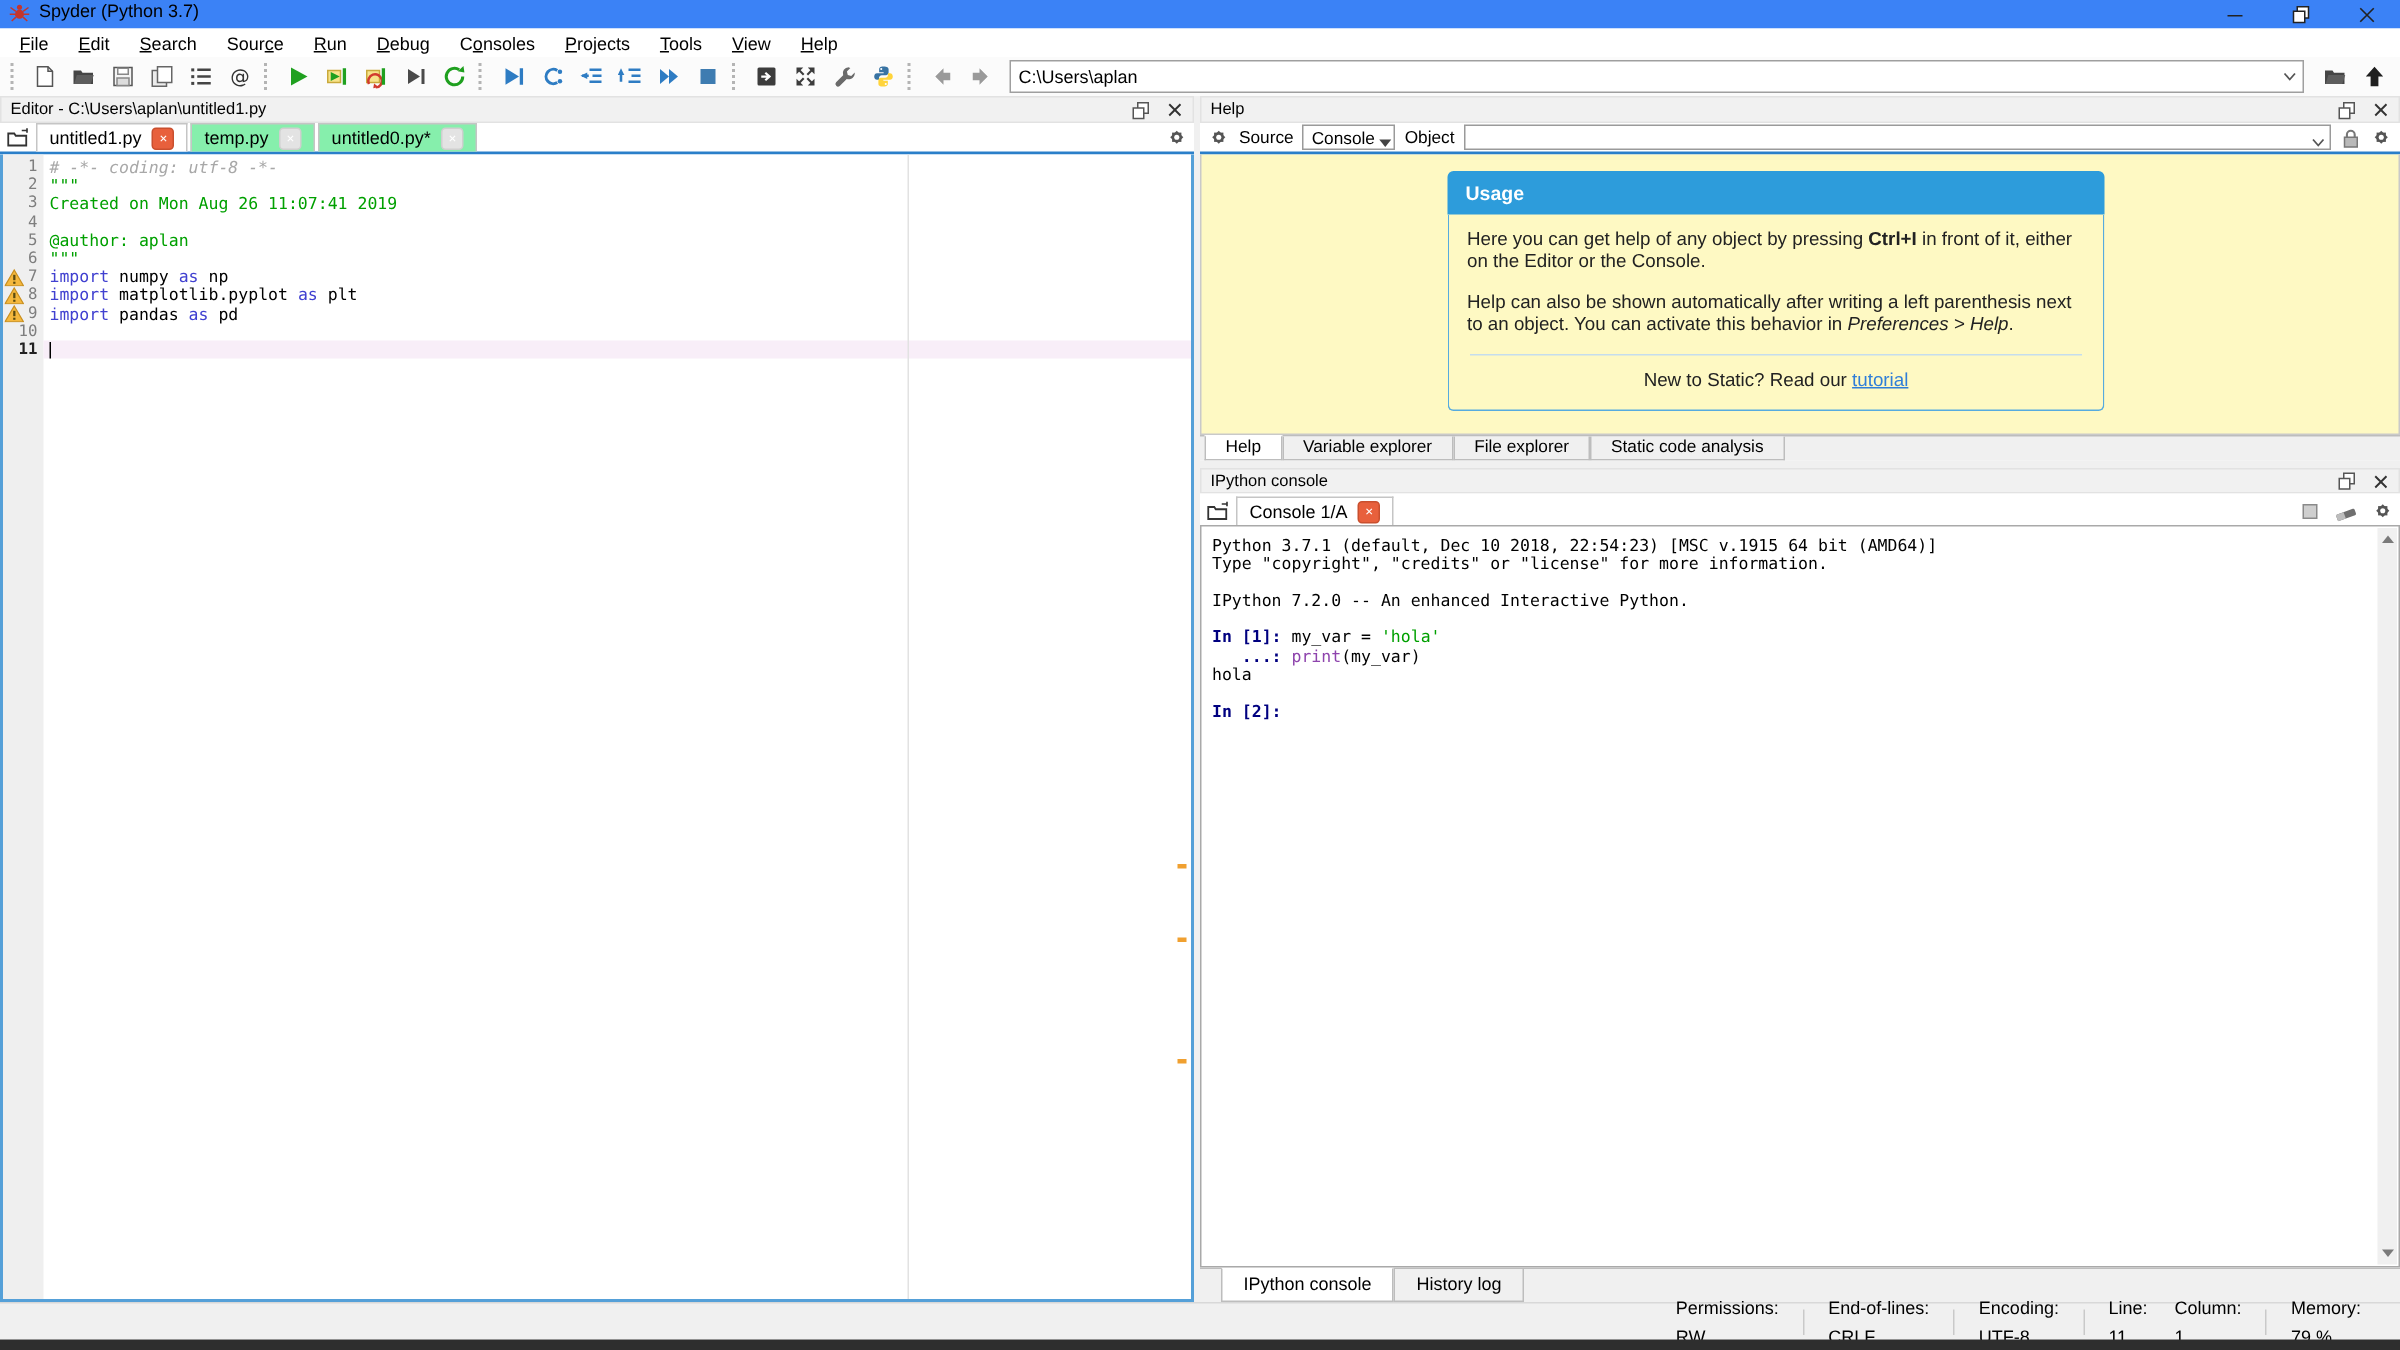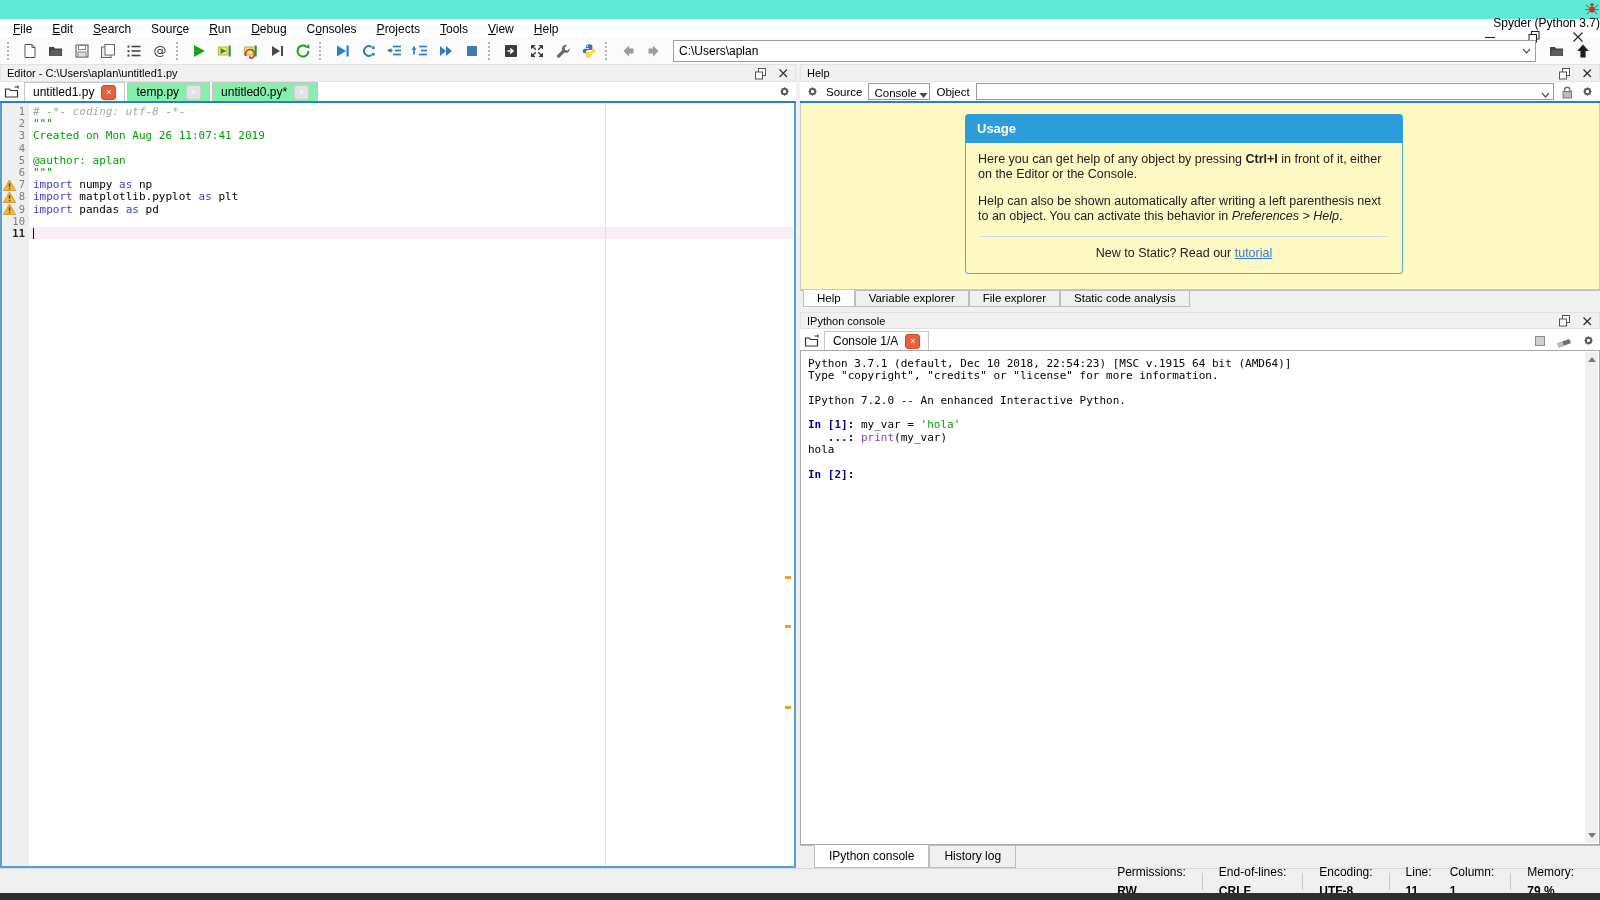--- a/index.html
+++ b/index.html
@@ -1,20 +1,20 @@
 <!DOCTYPE html>
 <html><head>
 <meta charset="utf-8">
 <style>
   html,body{margin:0;padding:0;background:#888;}
   .window{position:relative;width:1600px;height:900px;background:#fff;overflow:hidden;
           font-family:"Liberation Sans",sans-serif;font-size:12px;color:#000;}
 
   
-  .titlebar{display:flex;align-items:flex-end;height:19px;padding-left:5px;background:#5eead4;flex-direction:column;}
+  .titlebar{display:flex;align-items:flex-start;height:19px;padding-left:5px;background:#3b82f6;}
   .titlebar .app-icon{width:16px;height:16px;display:flex;align-items:center;justify-content:center;}
   .title-text{margin-left:5px;font-size:12px;}
   .win-controls{margin-left:auto;display:flex;height:19px;}
   .win-btn{width:44px;display:flex;align-items:center;justify-content:center;}
 
   
   .menubar{display:flex;align-items:center;height:19px;padding-left:3px;background:#fff;}
   .menu-item{padding:2px 10px;}
   .menu-item u{text-decoration:underline;}
 
@@ -112,21 +112,21 @@
   .console-bottom-tabs{height:23px;padding-left:14px;}
   .console-bottom-tabs .stab{font-size:12px;padding:3px 14px 4px 14px;}
 
   
   .statusbar{position:absolute;left:0;bottom:7px;width:1600px;height:25px;background:#f0f0f0;
              border-top:1px solid #d8d8d8;display:flex;align-items:center;justify-content:flex-end;
              padding-right:10px;box-sizing:border-box;font-size:12px;}
   .sb-group{display:flex;align-items:center;gap:18px;padding:0 16px;height:17px;}
   .sb-group + .sb-group{border-left:1px solid #c9c9c9;}
   .sb-pair{display:flex;gap:5px;white-space:nowrap;flex-direction:column;}
-  .sb-pair b{font-weight:bold;}
+  .sb-pair b{font-weight:normal;}
   .dark-strip{position:absolute;left:0;bottom:0;width:1600px;height:7px;background:#2e2e2e;}
 </style>
 </head>
 <body>
 
 <div class="window">
 
   <div class="titlebar">
     <span class="app-icon">
         <svg width="16" height="16" viewBox="0 0 16 16">

